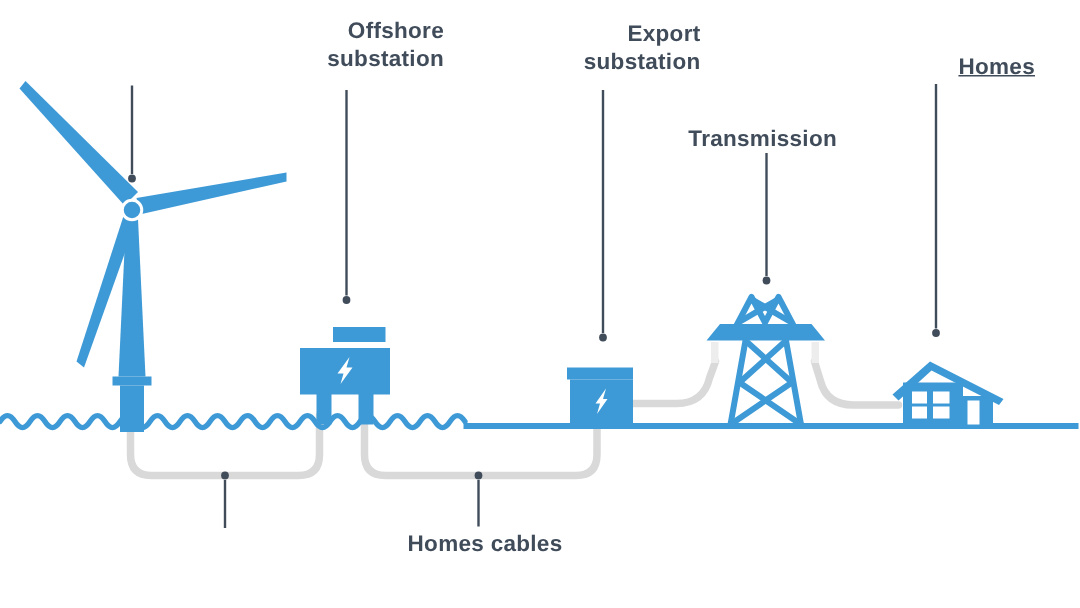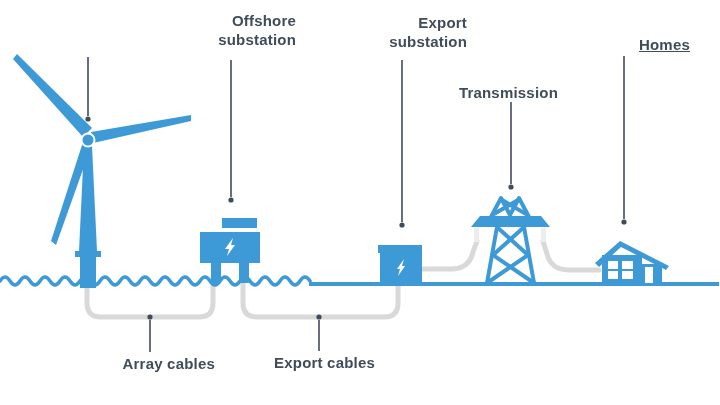--- a/index.html
+++ b/index.html
@@ -119,15 +119,14 @@
       </g>
     </g>
   </svg>
 
   <div class="callout lbl-offshore">Offshore
 substation</div>
   <div class="callout lbl-onshore">Export
 substation</div>
   <div class="callout lbl-transmission">Transmission</div>
   <div class="callout lbl-homes">Homes</div>
-  <div class="callout lbl-array">Array cables</div>
-  <div class="callout lbl-export">Export cables</div>
+  <div class="callout lbl-export">Homes cables</div>
 </div>
 
 </body></html>

